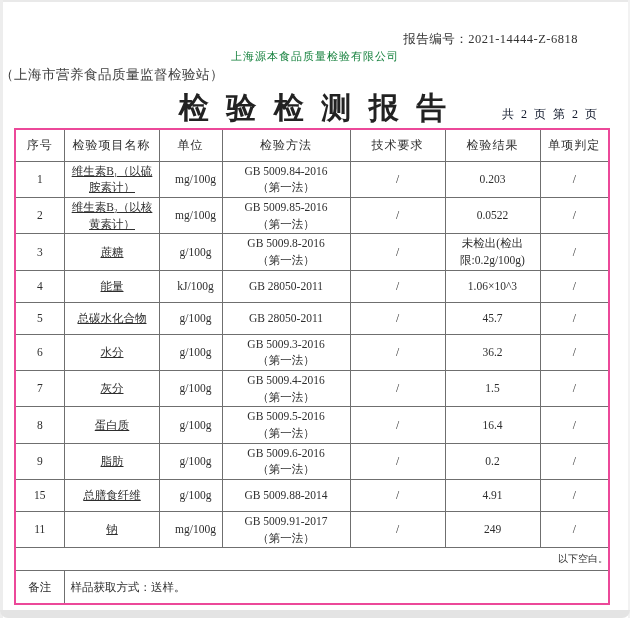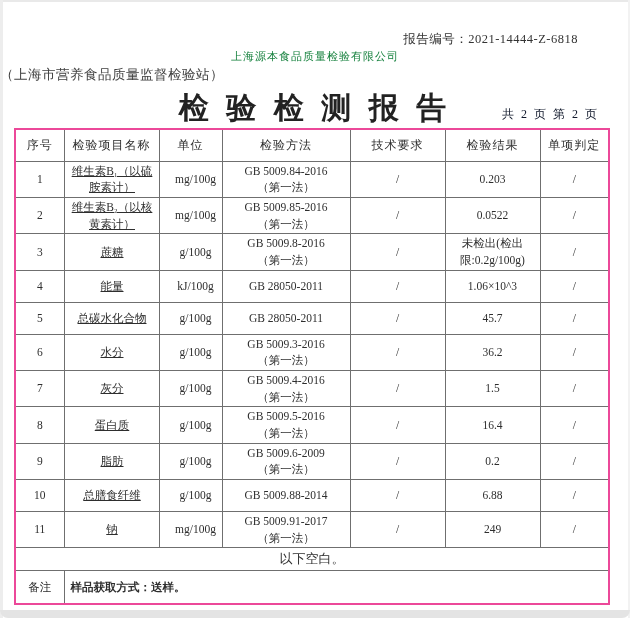--- a/index.html
+++ b/index.html
@@ -60,24 +60,24 @@
     color:#2e2e2e;
     overflow:hidden;
   }
   table.report th { font-size:12px; height:32px; letter-spacing:1px; }
   tr.row    { height:36px; }
   tr.row-sm { height:32px; }
   td.c-name { text-align:left; padding:1px 2px 1px 3px;text-decoration:underline; }
   td.c-unit { text-align:left; padding-left:10px; }
   td.c-method { padding:1px 12px; }
   tr.blank-row td {
-    height:23px; text-align:center; padding-left:0; font-size:13px;
+    height:23px; text-align:right; padding-left:0; font-size:10px;
   }
   tr.remark-row td { height:33px; }
-  tr.remark-row td.c-remark-val { text-align:left; padding-left:6px;font-weight:bold; }
+  tr.remark-row td.c-remark-val { text-align:left; padding-left:6px; }
 </style>
 </head>
 <body>
 
 <div class="sheet">
   <div class="edge-top"></div>
   <div class="edge-left"></div>
   <div class="edge-right"></div>
   <div class="edge-bottom"></div>
 
@@ -212,37 +212,37 @@
         <td>/</td>
         <td>16.4</td>
         <td>/</td>
       </tr>
 
       <tr class="row">
         <td>9</td>
         <td class="c-name">脂肪</td>
         <td class="c-unit">g/100g</td>
         <td class="c-method">
-            <div>GB 5009.6-2009</div>
+            <div>GB 5009.6-2016</div>
             <div>（第一法）</div>
           </td>
         <td>/</td>
         <td>0.2</td>
         <td>/</td>
       </tr>
 
       <tr class="row-sm">
-        <td>10</td>
+        <td>15</td>
         <td class="c-name">总膳食纤维</td>
         <td class="c-unit">g/100g</td>
         <td class="c-method">
             <div>GB 5009.88-2014</div>
           </td>
         <td>/</td>
-        <td>6.88</td>
+        <td>4.91</td>
         <td>/</td>
       </tr>
 
       <tr class="row">
         <td>11</td>
         <td class="c-name">钠</td>
         <td class="c-unit">mg/100g</td>
         <td class="c-method">
             <div>GB 5009.91-2017</div>
             <div>（第一法）</div>

